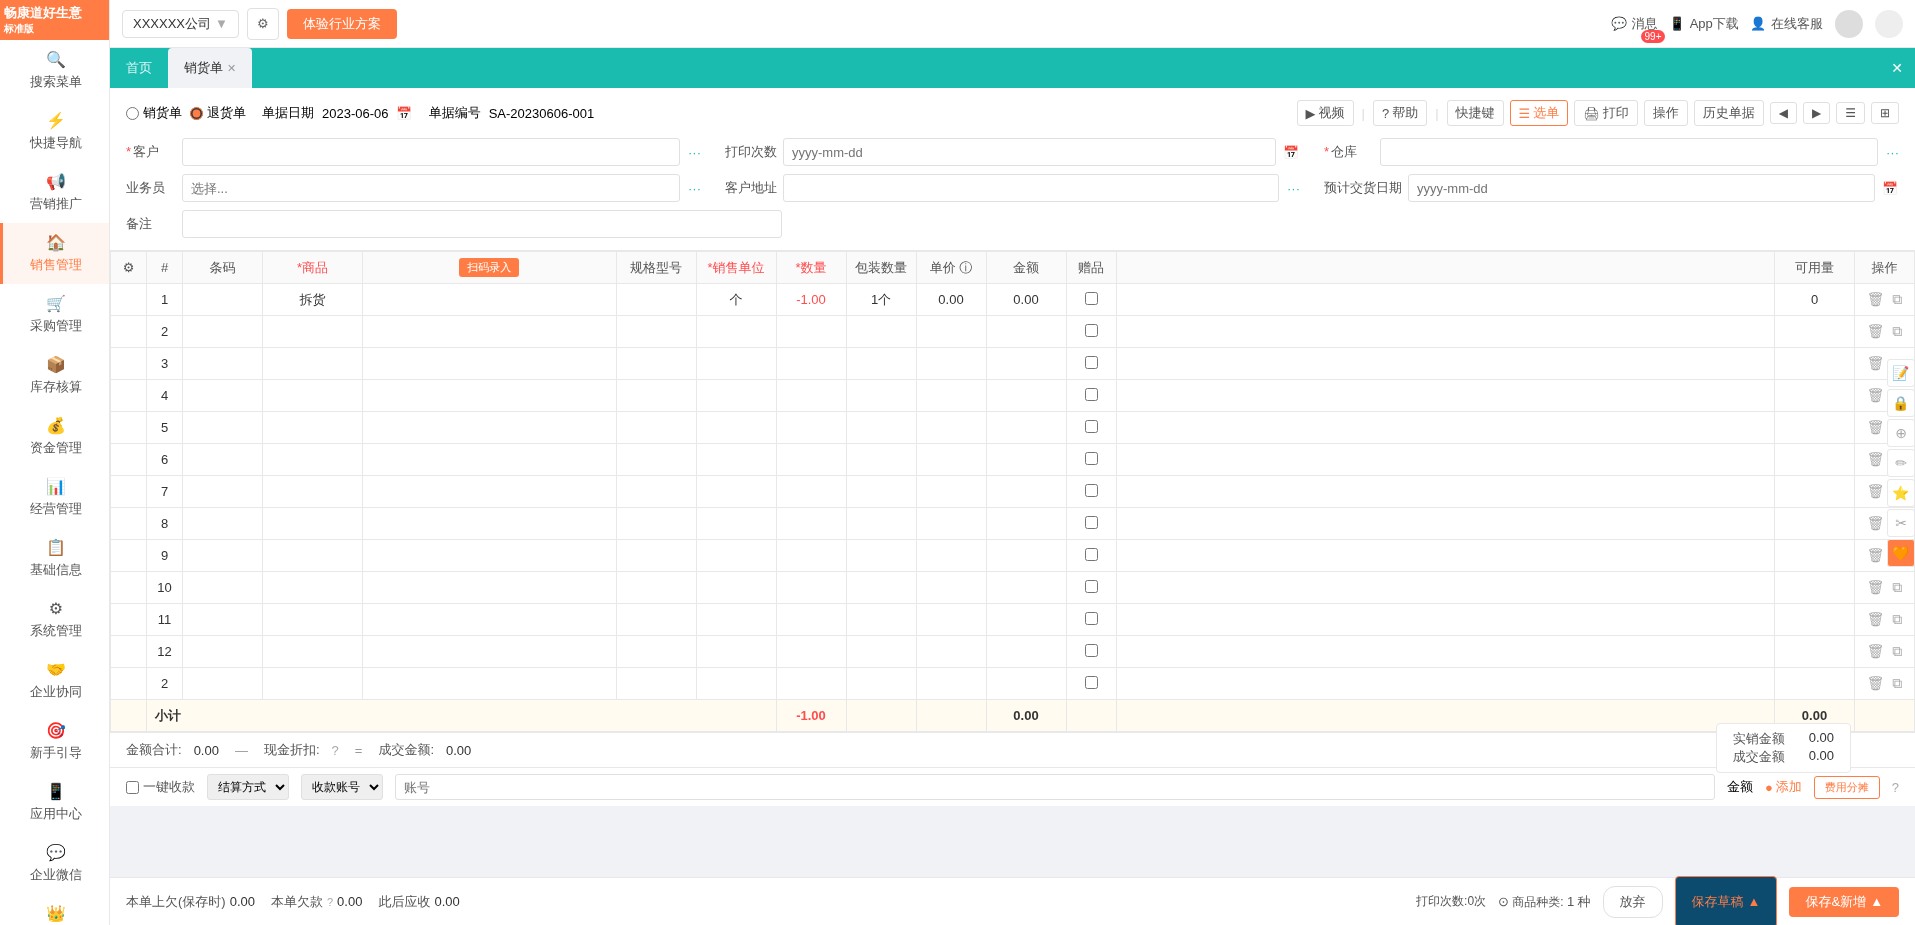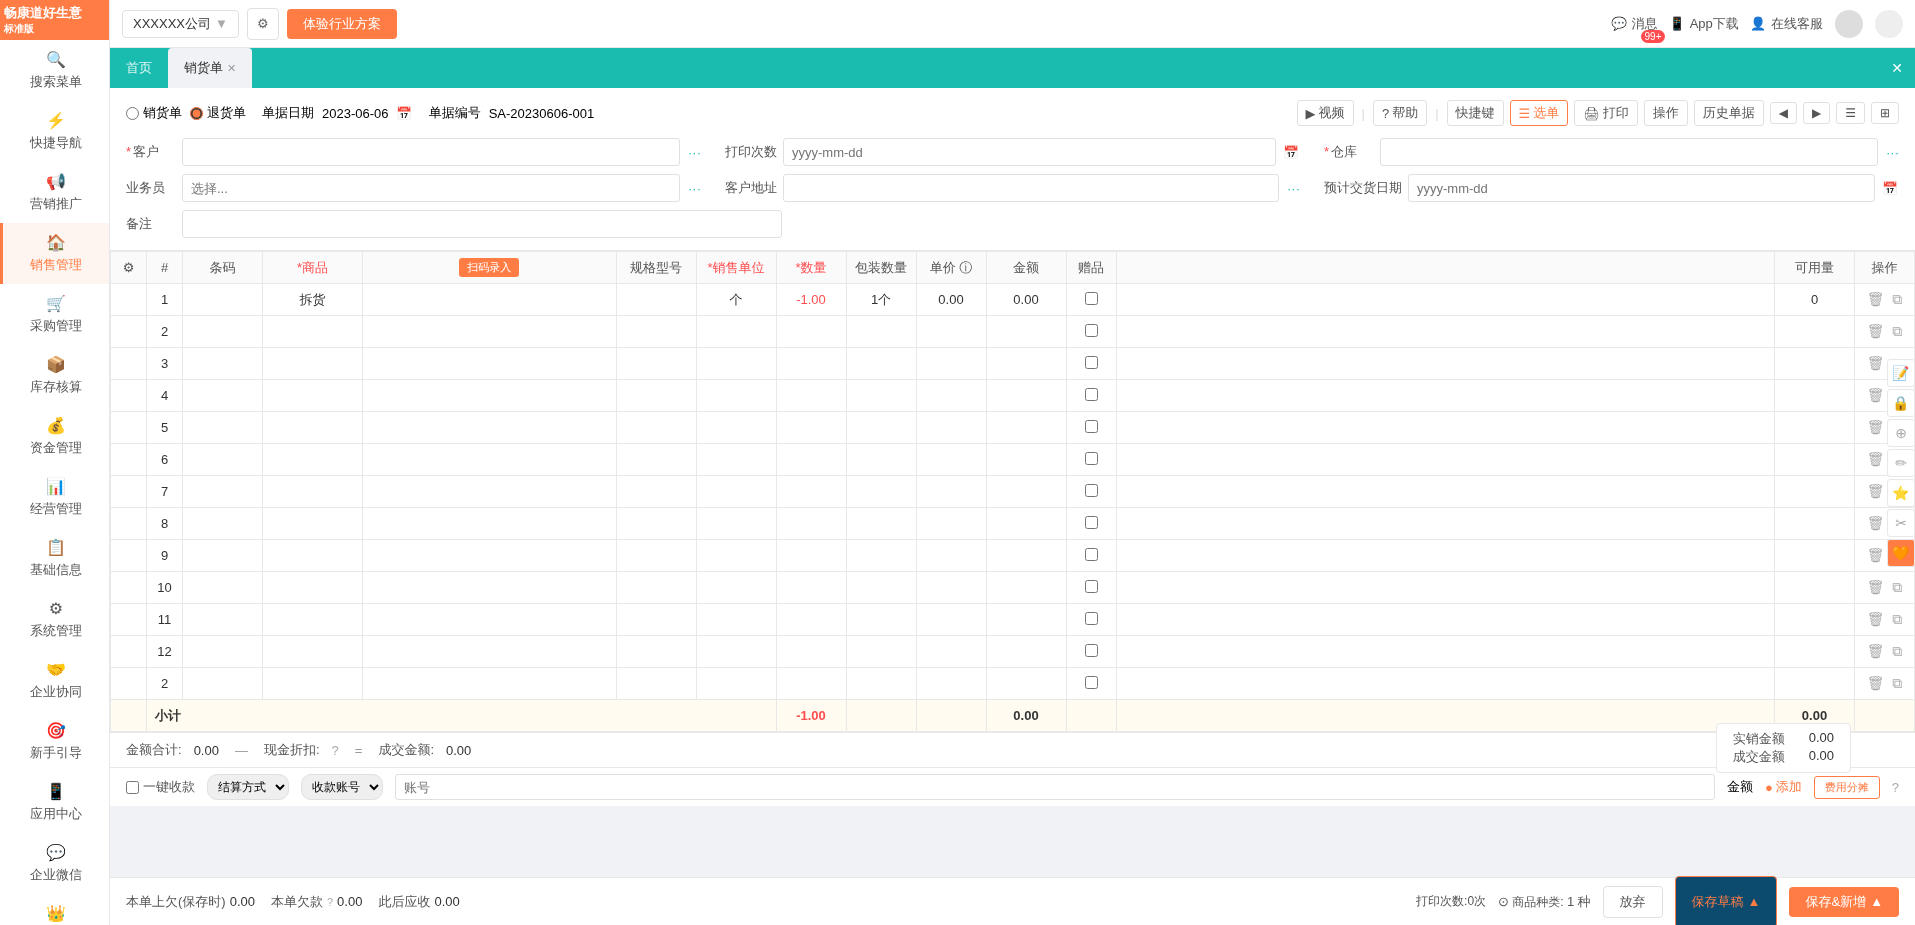--- a/index.html
+++ b/index.html
@@ -155,21 +155,21 @@
 
     
     .payment-row {
       background: #fff; padding: 6px 16px; border-top: 1px solid #e8e8e8;
       display: flex; align-items: center; gap: 12px;
     }
     .one-click-btn {
       display: flex; align-items: center; gap: 4px; cursor: pointer; color: #555; font-size: 12px;
     }
     .select-field {
-      border: 1px solid #e0e0e0; border-radius: 10px; padding: 3px 6px; height: 26px; font-size: 12px;
+      border: 1px solid #e0e0e0; border-radius: 3px; padding: 3px 6px; height: 26px; font-size: 12px;
     }
     .add-btn {
       display: flex; align-items: center; gap: 3px; color: #ff7d45; cursor: pointer; font-size: 12px;
     }
     .fee-split-btn {
       border: 1px solid #ff7d45; color: #ff7d45; background: #fff;
       border-radius: 3px; padding: 3px 10px; cursor: pointer; font-size: 11px;
     }
     .help-icon { color: #aaa; cursor: pointer; }
 
@@ -177,21 +177,21 @@
     .status-bar {
       position: fixed; bottom: 0; left: 110px; right: 0; height: 48px;
       background: #fff; border-top: 1px solid #e8e8e8;
       display: flex; align-items: center; padding: 0 16px; gap: 16px;
     }
     .status-item { display: flex; align-items: center; gap: 4px; color: #555; font-size: 12px; }
     .status-item .val { color: #333; }
     .status-right { margin-left: auto; display: flex; align-items: center; gap: 12px; }
     .print-info { color: #555; font-size: 12px; }
     .discard-btn {
-      border: 1px solid #e0e0e0; background: #fff; border-radius: 4px;
+      border: 1px solid #e0e0e0; background: #fff; border-radius: 12px;
       padding: 6px 16px; cursor: pointer; color: #555; font-size: 13px;
     }
     .save-draft-btn {
       border: 1px solid #ff7d45; background: #0c4a6e; color: #ff7d45; border-radius: 4px;
       padding: 16px 16px; cursor: pointer; font-size: 13px; display: flex; align-items: center; gap: 4px;
     }
     .save-new-btn {
       background: #ff7d45; color: #fff; border: none; border-radius: 4px;
       padding: 6px 16px; cursor: pointer; font-size: 13px; display: flex; align-items: center; gap: 4px;
     }

